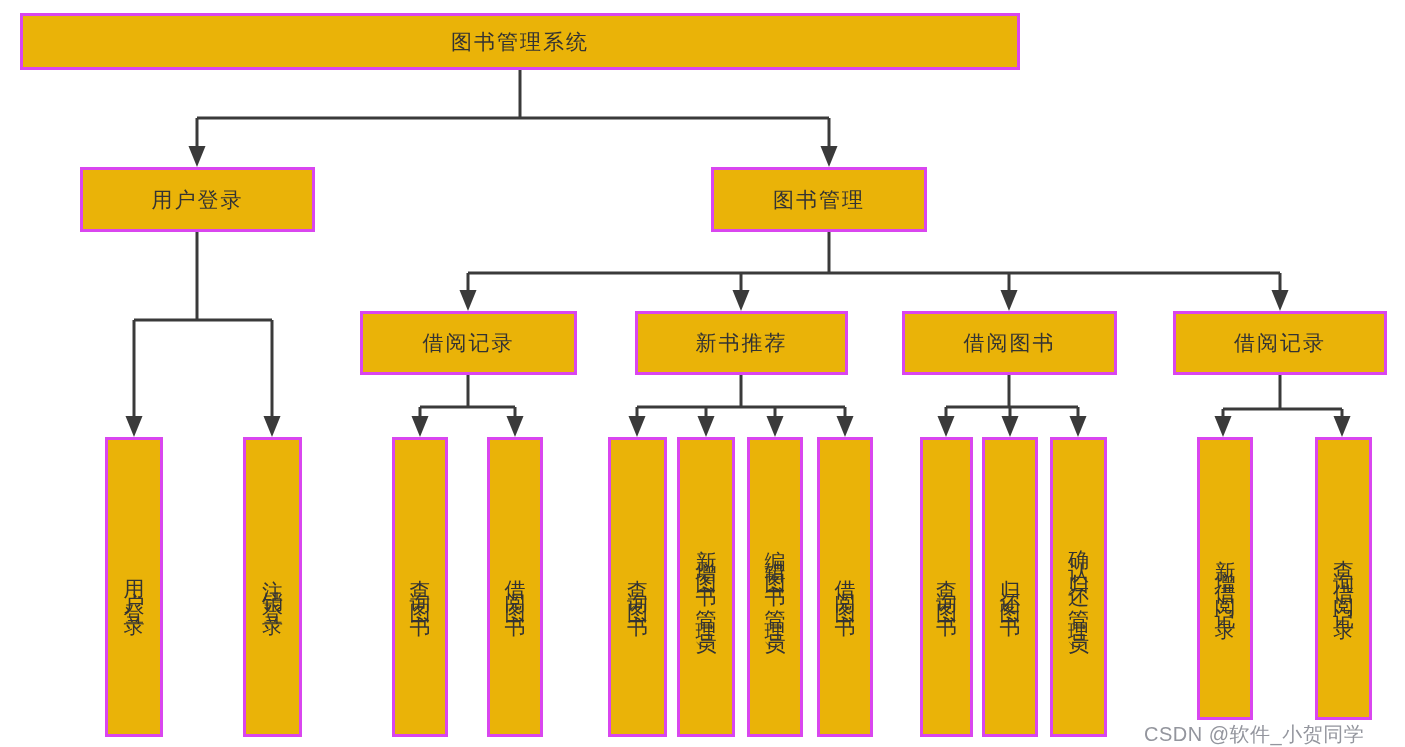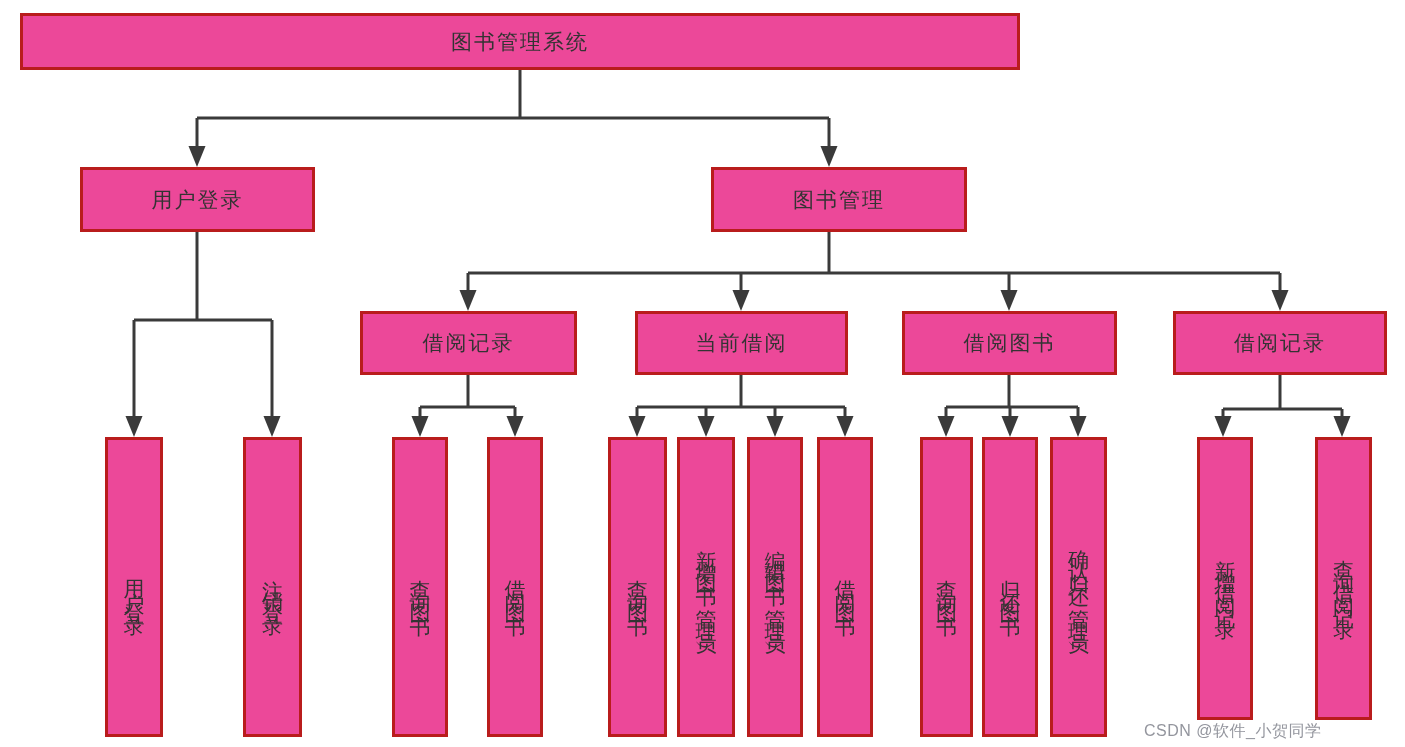--- a/index.html
+++ b/index.html
@@ -3,32 +3,32 @@
 <meta charset="utf-8">
 <style>
   html,body { margin:0; padding:0; background:#ffffff; }
   #canvas {
     position:relative; width:1405px; height:747px;
     background:#ffffff; overflow:hidden;
     font-family:"Liberation Sans", sans-serif;
   }
   #connectors { position:absolute; left:0; top:0; z-index:1; }
   .hbox, .vbox {
-    position:absolute; box-sizing:border-box; background:#ec4899;
-    border:3px solid #b91c1c; display:flex; align-items:center; justify-content:center;
+    position:absolute; box-sizing:border-box; background:#eab308;
+    border:3px solid #d946ef; display:flex; align-items:center; justify-content:center;
     color:#333333; z-index:2;
   }
   .hbox span { font-size:21px; letter-spacing:2px; white-space:nowrap; }
   .vbox span {
     writing-mode:vertical-rl; text-orientation:mixed;
     font-size:21px; letter-spacing:12px; white-space:nowrap;
   }
   #watermark {
     position:absolute; left:1144px; top:721px; z-index:3;
-    font-size:16px; color:rgba(128,131,140,0.85);
+    font-size:20px; color:rgba(128,131,140,0.85);
     letter-spacing:0.5px; white-space:nowrap;
     text-shadow:0 0 2px #ffffff;
   }
 </style>
 </head>
 <body>
 
 <div id="canvas">
 
   <svg id="connectors" width="1405" height="747" viewBox="0 0 1405 747" fill="#3a3a3a" stroke="#3a3a3a" stroke-width="3">
@@ -107,29 +107,29 @@
     </g>
   </svg>
 
   <div class="hbox" style="left:20px; top:13px; width:1000px; height:57px;">
     <span>图书管理系统</span>
   </div>
 
   <div class="hbox" style="left:80px; top:167px; width:235px; height:65px;">
     <span>用户登录</span>
   </div>
-  <div class="hbox" style="left:711px; top:167px; width:256px; height:65px;">
+  <div class="hbox" style="left:711px; top:167px; width:216px; height:65px;">
     <span>图书管理</span>
   </div>
 
   <div class="hbox" style="left:360px; top:311px; width:217px; height:64px;">
     <span>借阅记录</span>
   </div>
   <div class="hbox" style="left:635px; top:311px; width:213px; height:64px;">
-    <span>当前借阅</span>
+    <span>新书推荐</span>
   </div>
   <div class="hbox" style="left:902px; top:311px; width:215px; height:64px;">
     <span>借阅图书</span>
   </div>
   <div class="hbox" style="left:1173px; top:311px; width:214px; height:64px;">
     <span>借阅记录</span>
   </div>
 
   <div class="vbox" style="left:105px; top:437px; width:58px; height:300px;">
     <span>用户登录</span>

